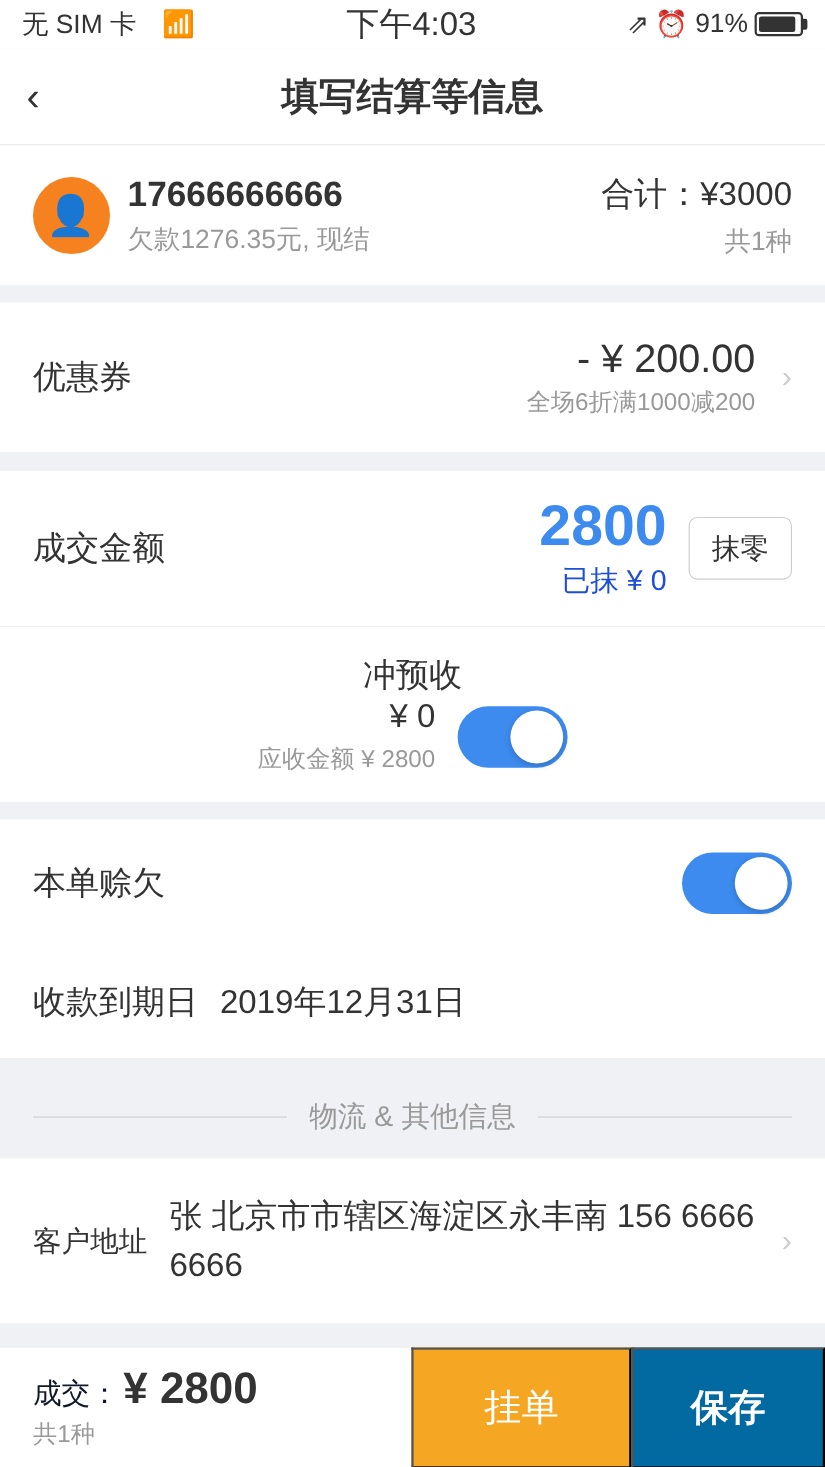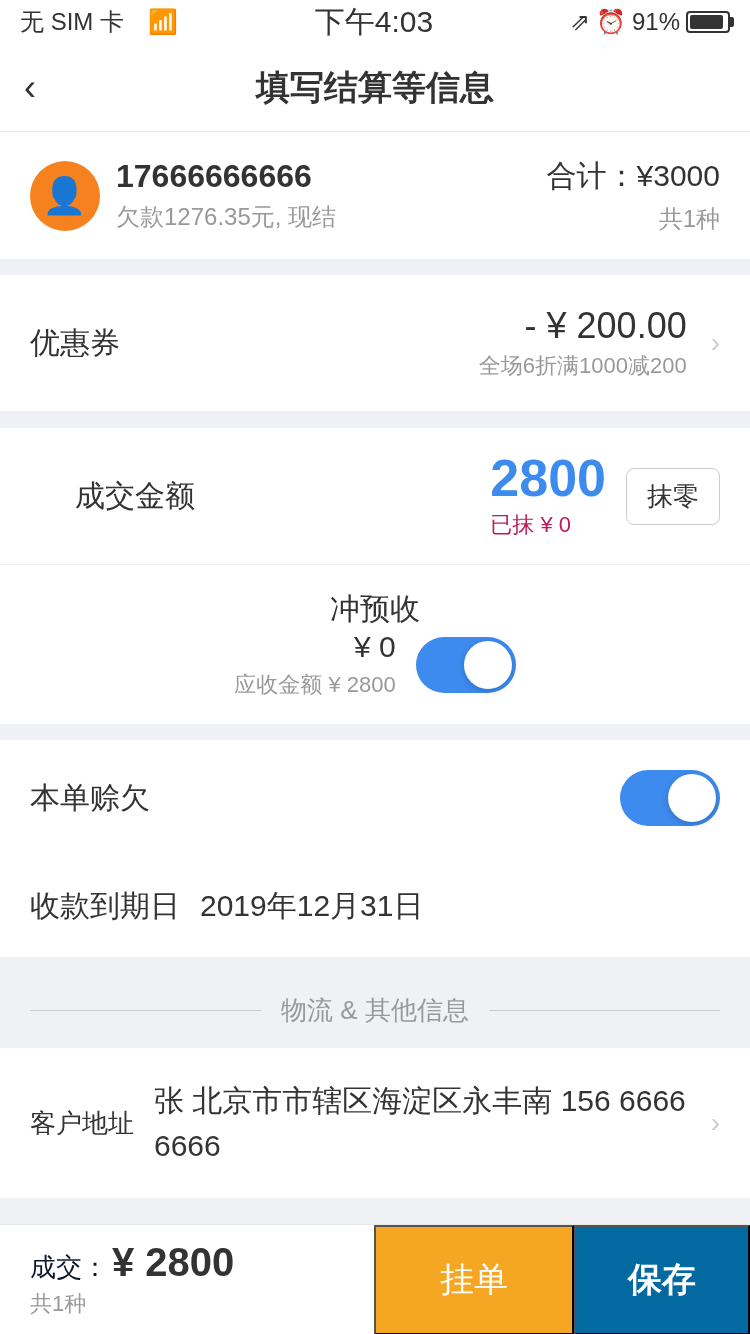--- a/index.html
+++ b/index.html
@@ -111,24 +111,24 @@
 
     
     .transaction-row {
       background: #fff;
       padding: 24px 30px;
       display: flex;
       align-items: center;
       justify-content: space-between;
       border-bottom: 1px solid #f0f1f5;
     }
-    .transaction-label { font-size: 30px; color: #333; margin-left: 45px; }
+    .transaction-label { font-size: 30px; color: #333; }
     .transaction-right { display: flex; align-items: center; gap: 20px; }
     .transaction-amount { font-size: 52px; font-weight: 600; color: #3d8bef; line-height: 1; }
-    .transaction-erased { font-size: 22px; color: #be185d; margin-top: 6px; text-align: left; }
+    .transaction-erased { font-size: 26px; color: #1d4ed8; margin-top: 6px; text-align: right; }
     .round-btn {
       border: 1px solid #ccc;
       border-radius: 8px;
       padding: 10px 20px;
       font-size: 26px;
       color: #333;
       background: #fff;
       cursor: pointer;
       white-space: nowrap;
     }

